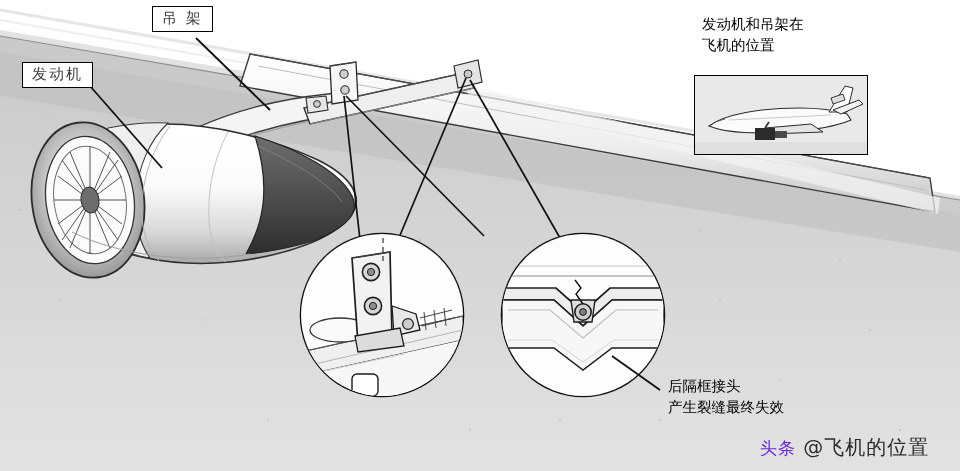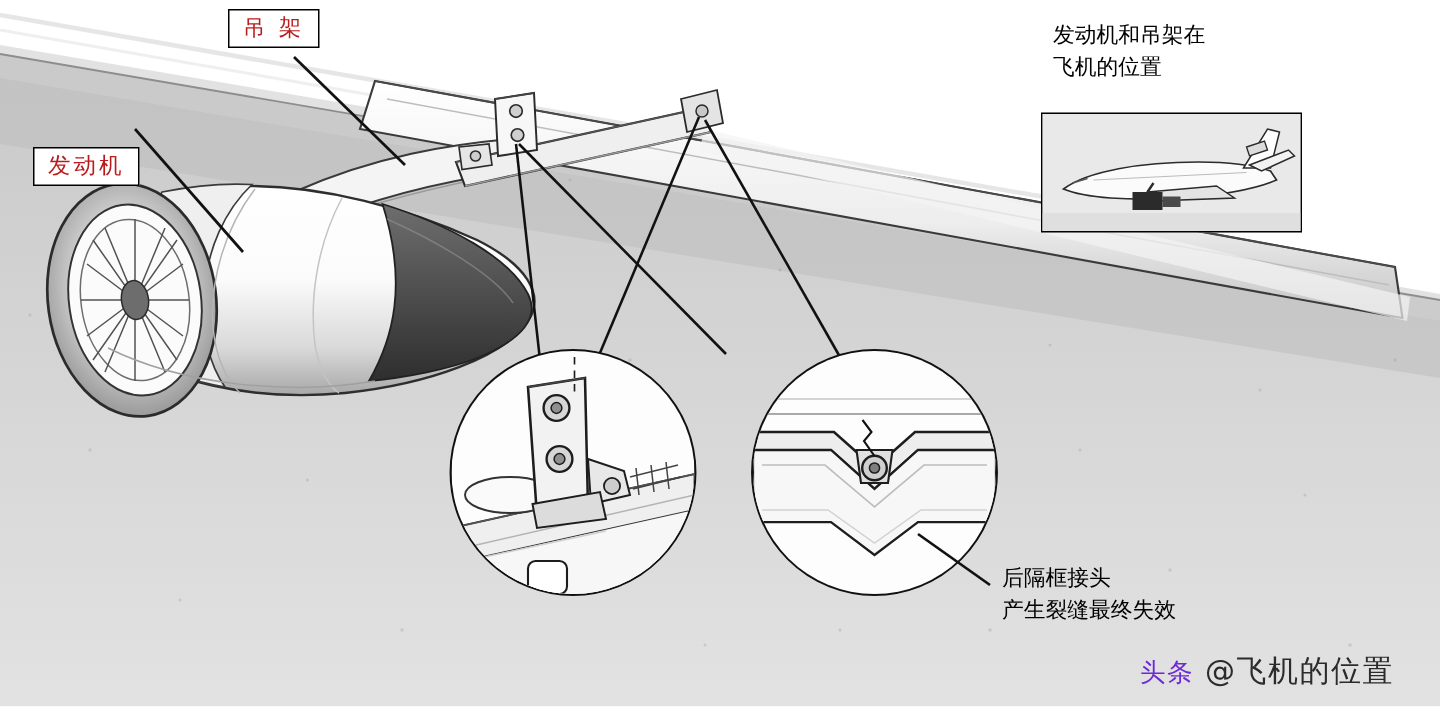--- a/index.html
+++ b/index.html
@@ -21,21 +21,21 @@
     position: absolute;
     left: 0;
     top: 0;
     width: 960px;
     height: 471px;
   }
   .label-box {
     position: absolute;
     border: 1.6px solid #000;
     background: #fff;
-    color: #b91c1c;
+    color: #404040;
     font-size: 15px;
     line-height: 1.15;
     padding: 3px 9px 4px 9px;
     letter-spacing: 2px;
     white-space: nowrap;
     font-family: "DejaVu Sans", "Liberation Sans", sans-serif;
   }
   .plain-text {
     position: absolute;
     color: #000;
@@ -276,21 +276,21 @@
 
     <g stroke="#111" stroke-width="1.8" fill="none">
       <path d="M196,38 L270,110"></path>
       <path d="M90,86 L162,168"></path>
       <path d="M660,390 L612,356"></path>
     </g>
   </svg>
 
   <div class="label-box" style="left:152px; top:6px;">吊 架</div>
 
-  <div class="label-box" style="left:22px; top:62px;margin-top:36px;">发动机</div>
+  <div class="label-box" style="left:22px; top:62px;">发动机</div>
 
   <div class="plain-text" style="left:668px; top:376px;">后隔框接头
 产生裂缝最终失效</div>
 
   <div class="plain-text" style="left:702px; top:14px;">发动机和吊架在
 飞机的位置</div>
 
   <div class="inset-frame" style="left:694px; top:75px; width:172px; height:78px;">
     <svg viewBox="0 0 172 78" style="position:absolute;left:0;top:0;width:172px;height:78px;">
       <rect x="0" y="0" width="172" height="78" fill="#e9e9e9"></rect>

